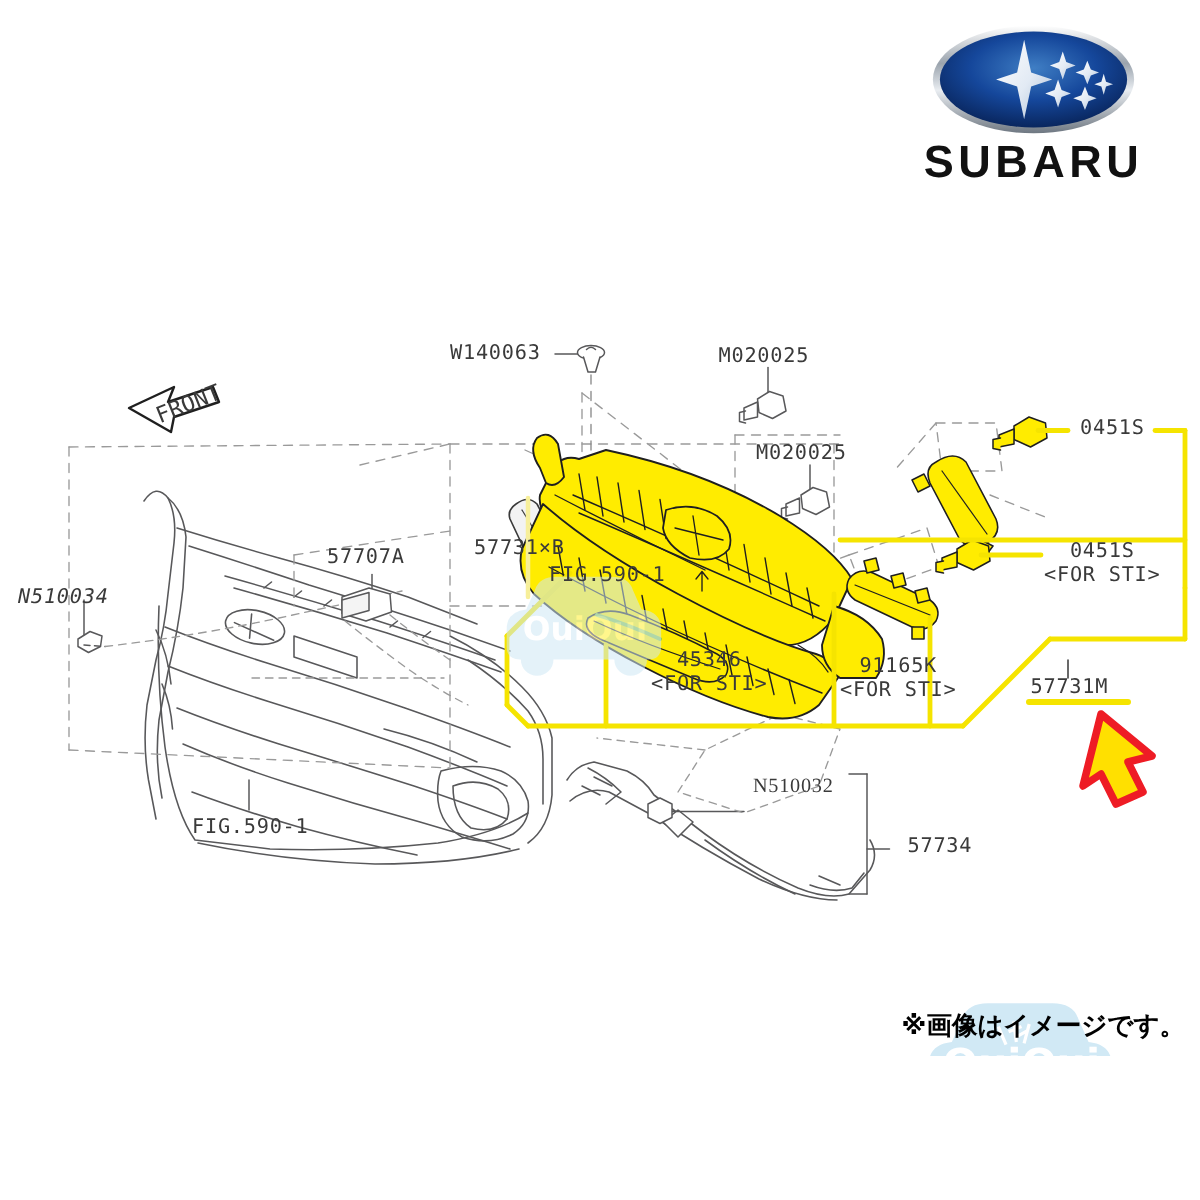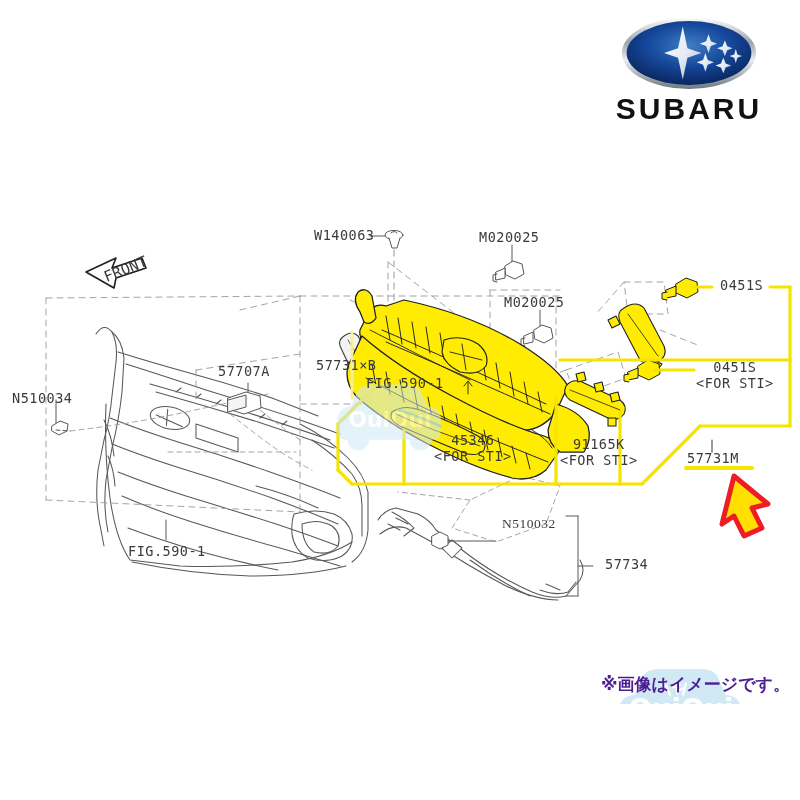--- a/index.html
+++ b/index.html
@@ -52,21 +52,21 @@
   }
   
   #footnote {
     position: absolute;
     right: 10px;
     bottom: 8px;
     text-align: right;
     font-family: "DejaVu Sans", sans-serif;
     font-size: 17px;
     line-height: 1.38;
-    color: #4c1d95;
+    color: #000000;
     font-weight: bold;
     white-space: nowrap;
   }
   #footnote div { white-space: nowrap; }
   
   .lbl {
     position: absolute;
     font-family: "DejaVu Sans Mono", monospace;
     font-size: 13.5px;
     color: #3a3a3a;
@@ -413,34 +413,34 @@
   <div class="wm" id="wm-bottom" style="left:606px; top:662px; width:150px; height:86px; opacity:.95;">
     <svg viewBox="0 0 160 100" width="150" height="86">
       <use href="#ouiouiCar"></use>
       <path d="M62 26 l6 14 M74 22 l2 16 M86 24 l-4 15 M70 30 l10 -4 M76 34 l9 -5" stroke="#ffffff" stroke-width="2.5" fill="none"></path>
       <text x="80" y="66" text-anchor="middle" font-family="DejaVu Sans, sans-serif" font-size="32" font-weight="bold" fill="#ffffff">OuiOui</text>
     </svg>
   </div>
 
   <div class="lbl front" style="left:108px; top:268px;">FRONT</div>
 
-  <div class="lbl" style="left:300px; top:227px;margin-left:14px;">W140063</div>
+  <div class="lbl" style="left:300px; top:227px;">W140063</div>
   <div class="lbl" style="left:479px; top:229px;">M020025</div>
   <div class="lbl" style="left:504px; top:294px;">M020025</div>
   <div class="lbl" style="left:720px; top:277px;">0451S</div>
 
   <div class="lbl two" style="left:696px; top:360px;">
     <div>0451S</div>
     <div class="small">&lt;FOR STI&gt;</div>
   </div>
 
   <div class="lbl" style="left:306px; top:357px;margin-left:10px;">57731×B</div>
   <div class="lbl" style="left:366px; top:375px;">FIG.590-1</div>
   <div class="lbl" style="left:218px; top:363px;">57707A</div>
-  <div class="lbl" style="left:12px; top:390px;">N510034</div>
+  <div class="lbl" style="left:12px; top:390px;font-style:italic;">N510034</div>
 
   <div class="lbl two" style="left:434px; top:433px;">
     <div>45346</div>
     <div class="small">&lt;FOR STI&gt;</div>
   </div>
 
   <div class="lbl two" style="left:560px; top:437px;">
     <div>91165K</div>
     <div class="small">&lt;FOR STI&gt;</div>
   </div>

